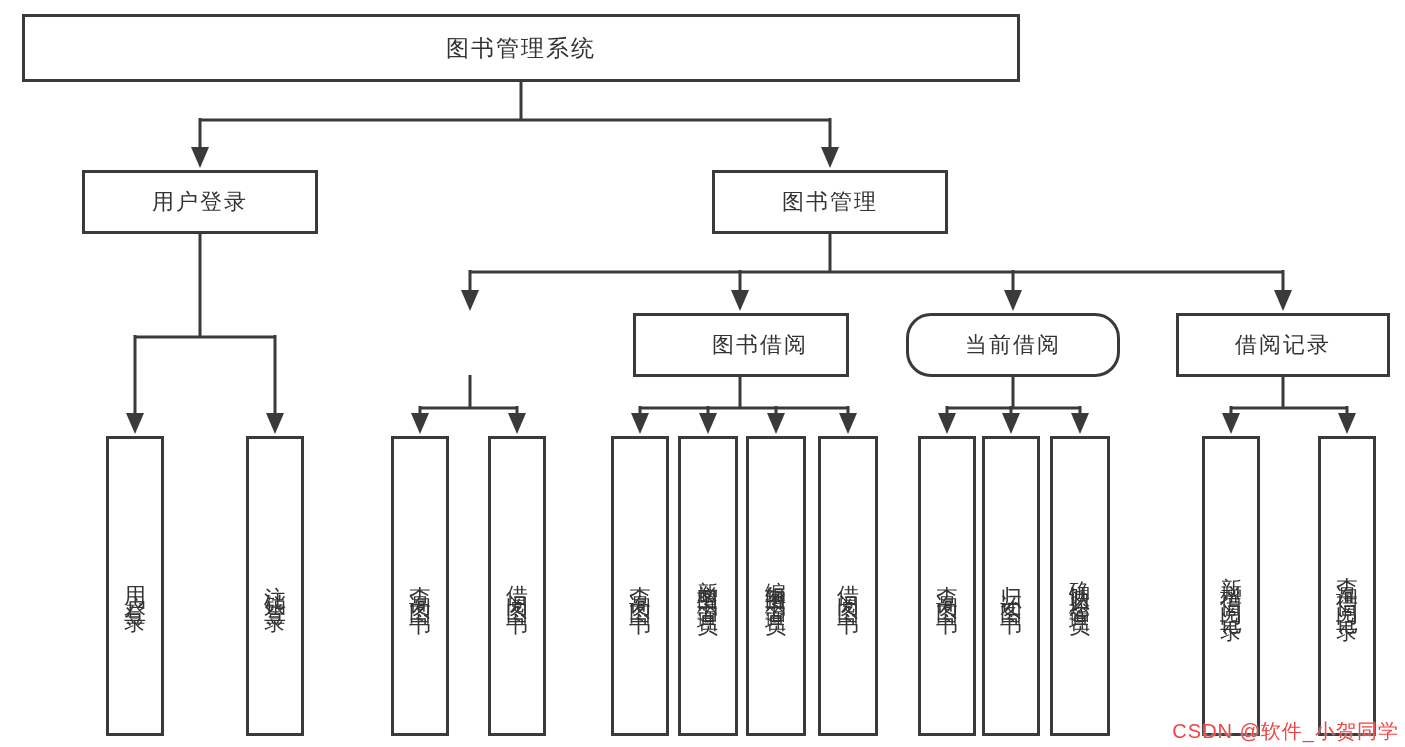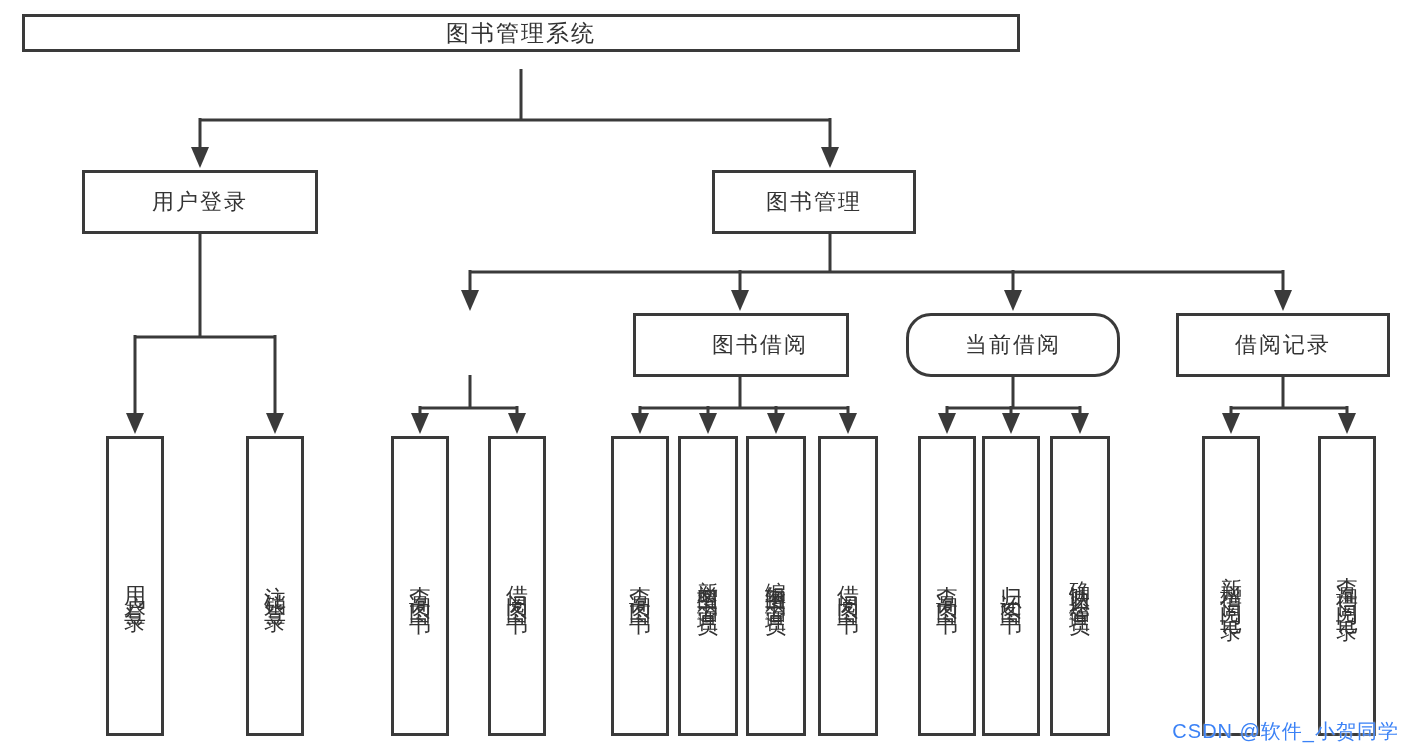--- a/index.html
+++ b/index.html
@@ -41,21 +41,21 @@
     font-size: 21px;
     letter-spacing: 5px;
   }
 
   .watermark {
     position: absolute;
     right: 6px;
     bottom: 2px;
     font-size: 20px;
     letter-spacing: 1px;
-    color: #3b82f6;
+    color: #ef4444;
     text-shadow: 0 0 2px #ffffff;
     white-space: nowrap;
   }
 </style>
 </head>
 <body>
 
 <div class="canvas">
 
   <svg class="wires" viewBox="0 0 1405 747" xmlns="http://www.w3.org/2000/svg">
@@ -101,28 +101,28 @@
       <polygon points="1071,413 1089,413 1080,434"></polygon>
     </g>
 
     <g>
       <path d="M1283,375 L1283,408 M1231,408 L1347,408 M1231,406 L1231,416 M1347,406 L1347,416"></path>
       <polygon points="1222,413 1240,413 1231,434"></polygon>
       <polygon points="1338,413 1356,413 1347,434"></polygon>
     </g>
   </svg>
 
-  <div class="node hnode root" style="left:22px; top:14px; width:998px; height:38px;">
+  <div class="node hnode root" style="left:22px; top:14px; width:998px; height:68px;">
     <span>图书管理系统</span>
   </div>
 
   <div class="node hnode" style="left:82px; top:170px; width:236px; height:64px;">
     <span>用户登录</span>
   </div>
-  <div class="node hnode" style="left:712px; top:170px; width:204px; height:64px;">
+  <div class="node hnode" style="left:712px; top:170px; width:236px; height:64px;">
     <span>图书管理</span>
   </div>
 
   <div class="node hnode" style="left:633px; top:313px; width:216px; height:64px;padding-left:38px;">
     <span>图书借阅</span>
   </div>
   <div class="node hnode" style="left:906px; top:313px; width:214px; height:64px;border-radius:25px;">
     <span>当前借阅</span>
   </div>
   <div class="node hnode" style="left:1176px; top:313px; width:214px; height:64px;">

